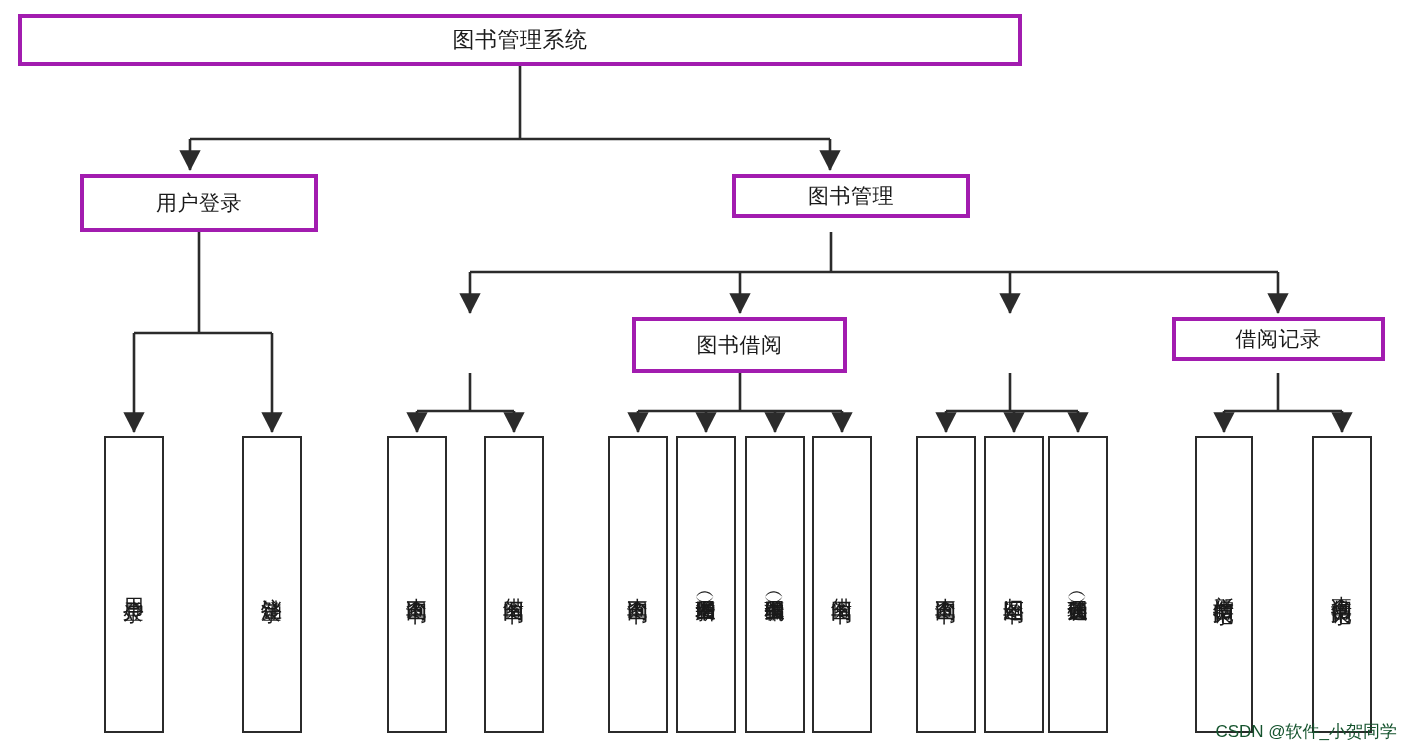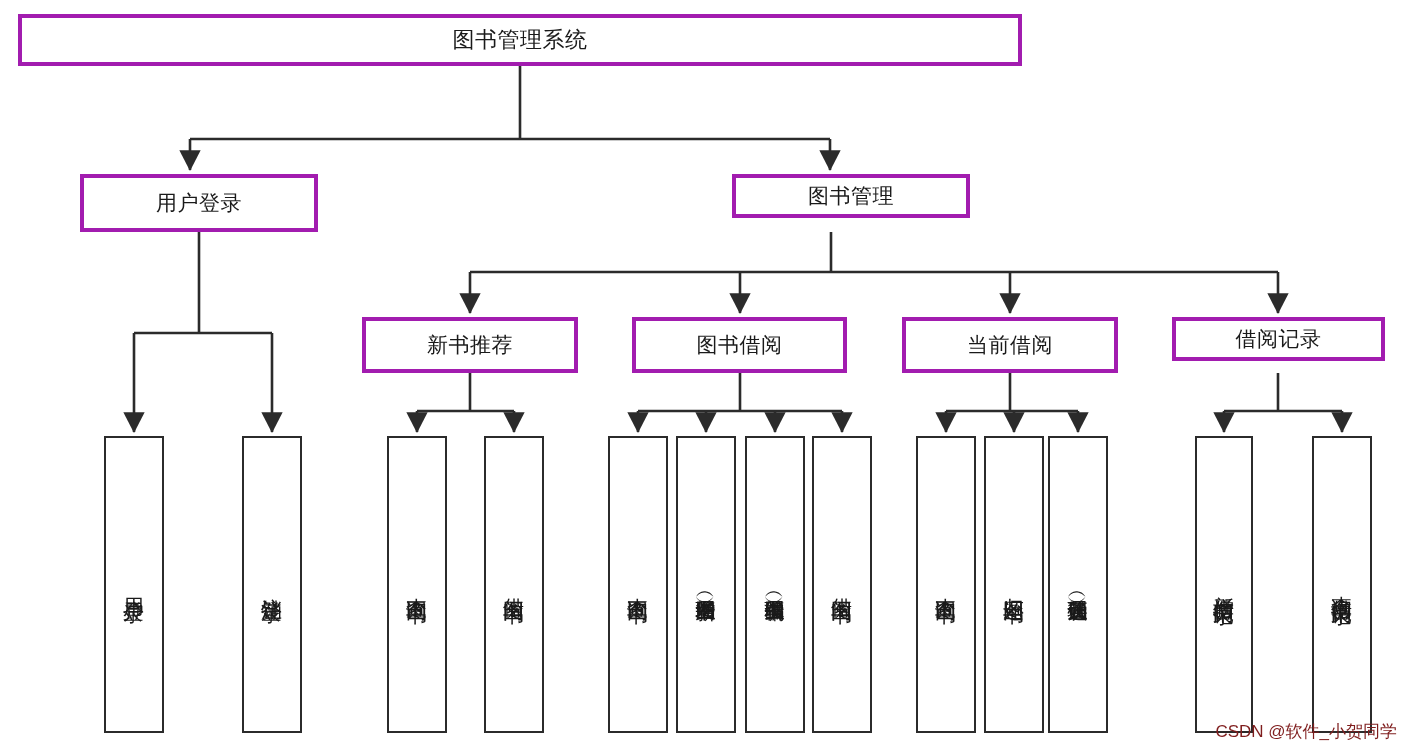--- a/index.html
+++ b/index.html
@@ -68,21 +68,21 @@
   }
   .leaf-box.tall-text .leaf-label-v {
     font-size: 20px;
     letter-spacing: 0px;
   }
   #watermark {
     position: absolute;
     right: 8px;
     bottom: 4px;
     font-size: 17px;
-    color: #7f1d1d;
+    color: #14532d;
     white-space: nowrap;
     pointer-events: none;
   }
 </style>
 </head>
 <body>
 
 <div id="diagram-root">
 
   <svg id="diagram-svg" viewBox="0 0 1405 747">
@@ -139,29 +139,23 @@
     <span class="node-label-h">图书管理系统</span>
   </div>
 
   <div class="node-box level2" id="node-l2-0" style="left: 80px; top: 174px; width: 238px; height: 58px;">
     <span class="node-label-h">用户登录</span>
   </div>
   <div class="node-box level2" id="node-l2-1" style="left: 712px; top: 174px; width: 238px; height: 44px; margin-left: 20px;">
     <span class="node-label-h">图书管理</span>
   </div>
 
-  <div class="node-box level2" id="node-l3-0" style="left: 362px; top: 317px; width: 216px; height: 56px;">
-    <span class="node-label-h">新书推荐</span>
-  </div>
   <div class="node-box level2" id="node-l3-1" style="left: 632px; top: 317px; width: 215px; height: 56px;">
     <span class="node-label-h">图书借阅</span>
   </div>
-  <div class="node-box level2" id="node-l3-2" style="left: 902px; top: 317px; width: 216px; height: 56px;">
-    <span class="node-label-h">当前借阅</span>
-  </div>
   <div class="node-box level2" id="node-l3-3" style="left: 1172px; top: 317px; width: 213px; height: 44px;">
     <span class="node-label-h">借阅记录</span>
   </div>
 
   <div class="leaf-box" id="leaf-0" style="left: 104px; top: 436px; width: 60px; height: 297px;">
     <span class="leaf-label-v">用户登录</span>
   </div>
   <div class="leaf-box" id="leaf-1" style="left: 242px; top: 436px; width: 60px; height: 297px;">
     <span class="leaf-label-v">注销登录</span>
   </div>

